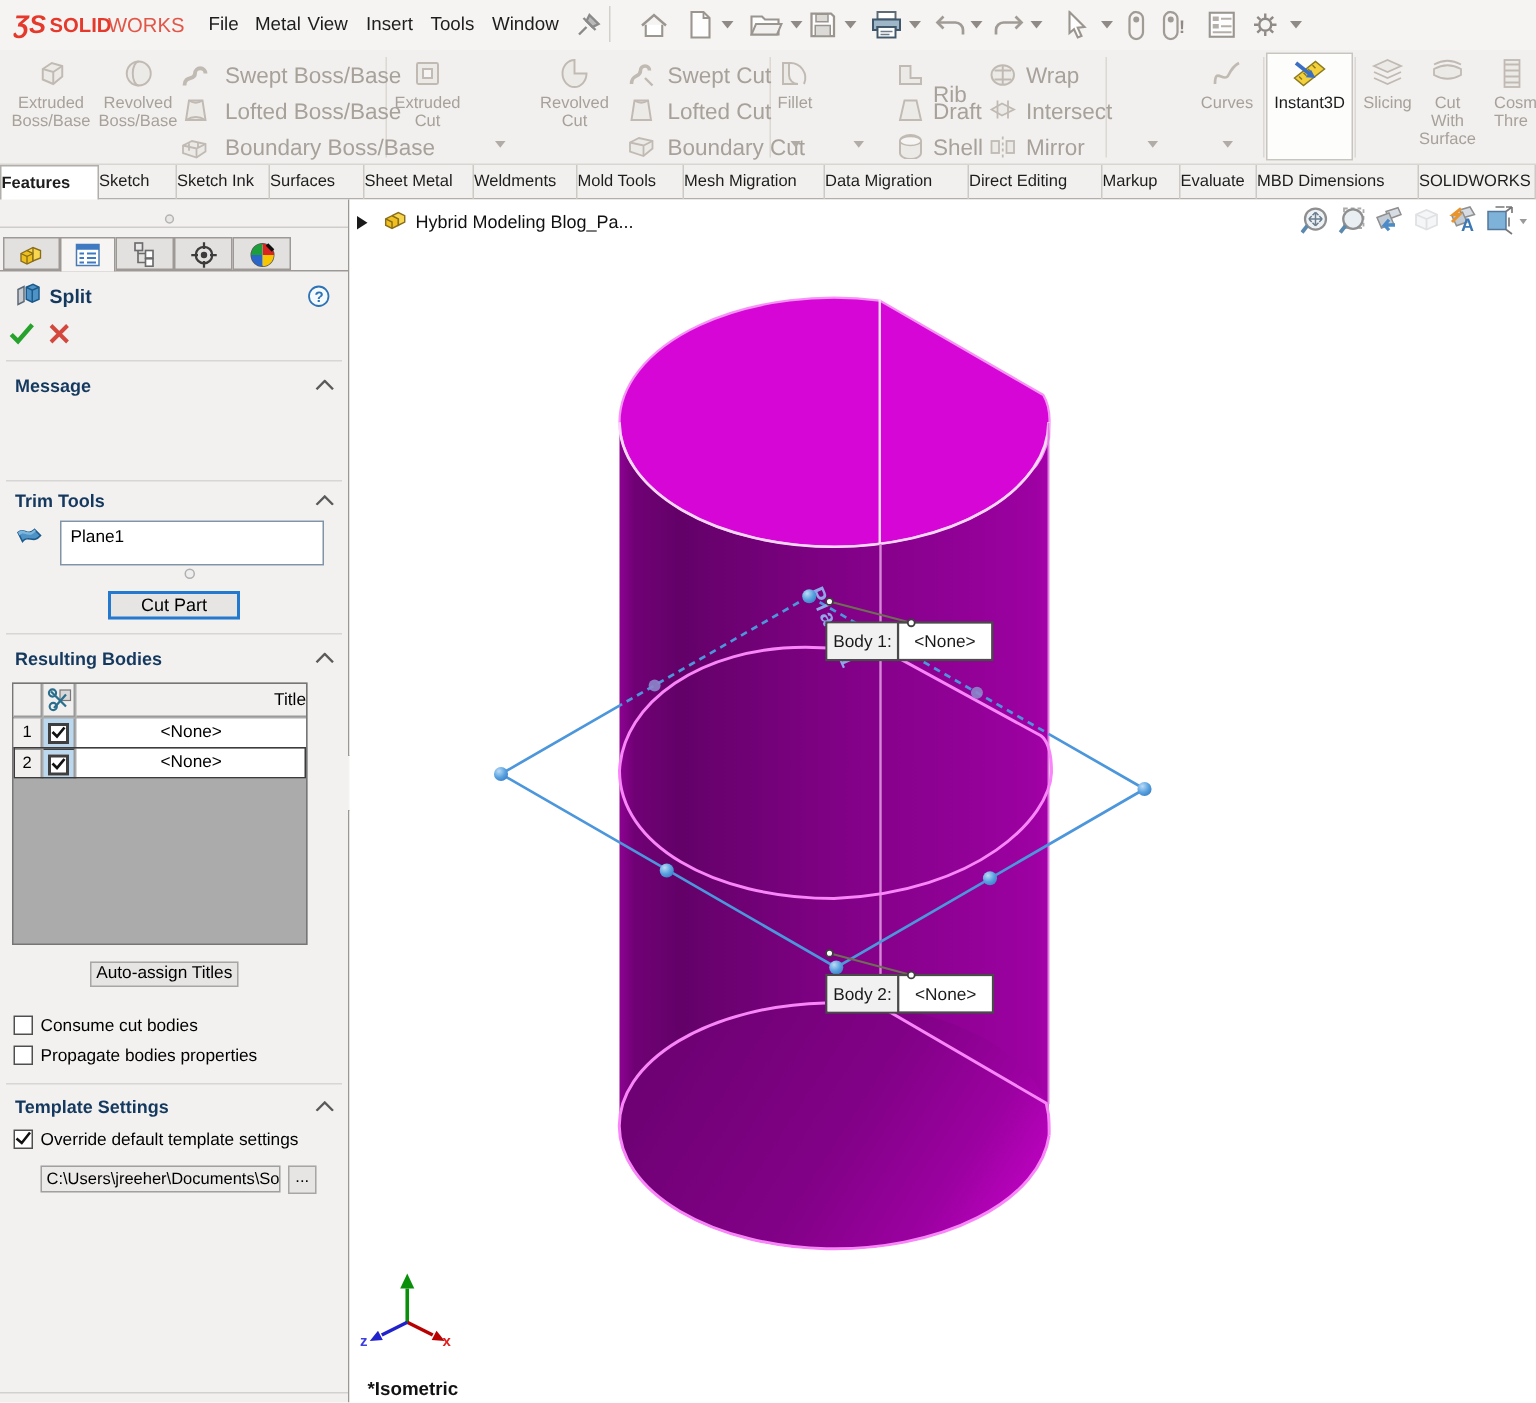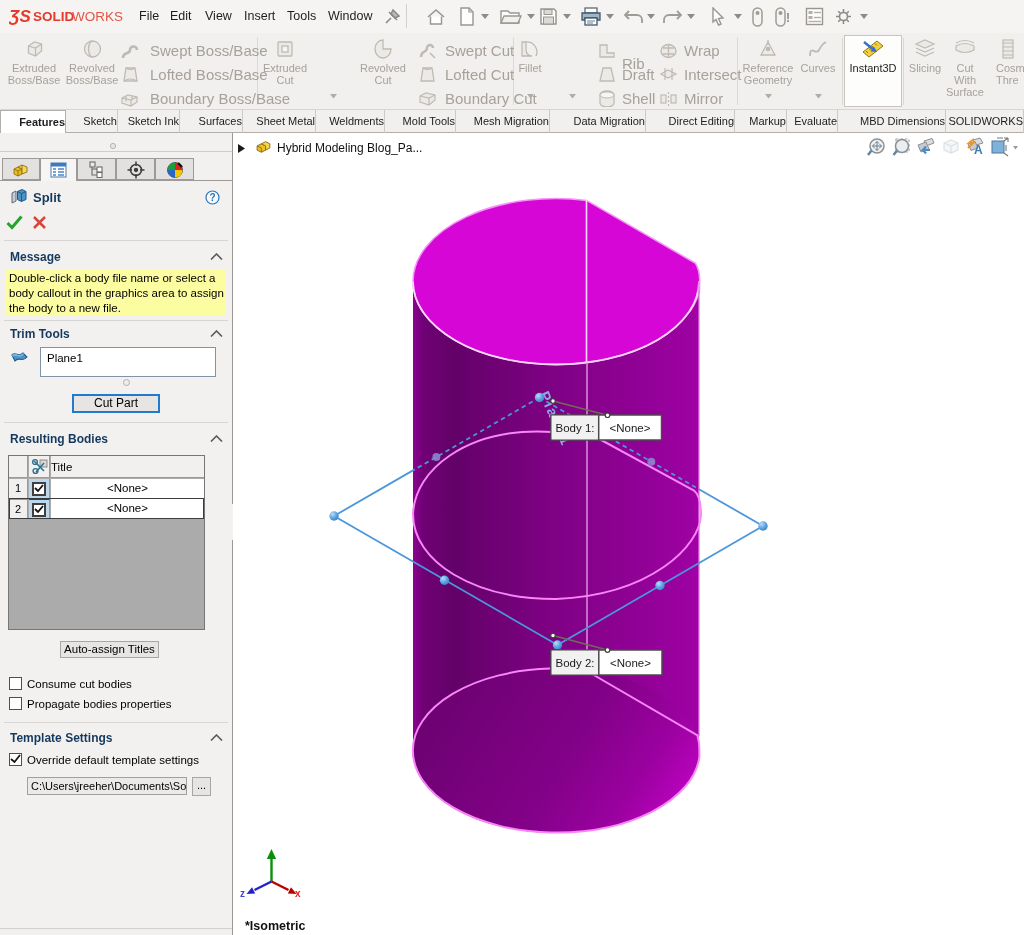--- a/index.html
+++ b/index.html
@@ -7,42 +7,42 @@
 body{font-family:"Liberation Sans",sans-serif;position:relative;background:#fff;font-size:11px}
 .abs{position:absolute}
 #menubar{position:absolute;left:0;top:0;width:1024px;height:33px;background:#f5f4f2}
 .menu{position:absolute;top:9px;font-size:12.5px;font-weight:normal;color:#1d1d1d}
 #ribbon{position:absolute;left:0;top:33px;width:1024px;height:77px;background:#f1f0ee;border-bottom:1px solid #d9d5d1}
 .rsep{position:absolute;top:5px;width:1px;height:67px;background:#dcd8d4}
 .bi{position:absolute;text-align:center;color:#a7a19a;font-size:11px;line-height:12px;white-space:nowrap}
 .si{position:absolute;color:#a7a19a;font-size:15px;white-space:nowrap}
 .si svg{vertical-align:-4px;margin-right:6px}
 #tabbar{position:absolute;left:0;top:110px;width:1024px;height:23px;background:#f1f0ee;border-bottom:1px solid #b2aeaa}
-.tab{position:absolute;top:0;height:23px;line-height:22px;text-align:right;font-size:11px;color:#1d1d1d;border-right:1px solid #cdc9c5}
+.tab{position:absolute;top:0;height:23px;line-height:22px;text-align:left;font-size:11px;color:#1d1d1d;border-right:1px solid #cdc9c5}
 .tab.on{background:#fff;font-weight:bold;border:1px solid #b2aeaa;border-bottom:none;height:24px}
 #panel{position:absolute;left:0;top:133px;width:233px;height:802px;background:#f2f1f0;border-right:1px solid #9b9794}
 #graphics{position:absolute;left:233px;top:133px;width:791px;height:802px;background:#fff}
 .hdr{font-weight:bold;color:#15395e;font-size:12px}
 .chev{position:absolute;width:13px;height:7px}
 .sdiv{position:absolute;left:4px;width:224px;height:1px;background:#d8d6d4}
 .cb{position:absolute;width:13px;height:13px;background:#fff;border:1px solid #4f4f4f}
 .cblbl{position:absolute;font-size:11.5px;color:#000}
 </style>
 </head>
 <body>
 <div id="menubar">
   <div class="abs" style="left:9px;top:6px">
     <svg width="125" height="22" viewBox="0 0 125 22">
       <text x="0" y="16" font-family="Liberation Sans" font-size="17" font-style="italic" font-weight="bold" fill="#e5392c">ƷS</text>
       <text x="24" y="15" font-family="Liberation Sans" font-size="13.5" font-weight="bold" fill="#e5392c">SOLID</text>
       <text x="63" y="15" font-family="Liberation Sans" font-size="13.5" fill="#e25648">WORKS</text>
     </svg>
   </div>
   <div class="menu" style="left:139px">File</div>
-  <div class="menu" style="left:170px">Edit</div>
+  <div class="menu" style="left:170px">Metal</div>
   <div class="menu" style="left:205px">View</div>
   <div class="menu" style="left:244px">Insert</div>
   <div class="menu" style="left:287px">Tools</div>
   <div class="menu" style="left:328px">Window</div>
   <svg class="abs" style="left:383px;top:8px" width="18" height="18" viewBox="0 0 18 18">
       <g stroke="#8a8a8a" stroke-width="1.6" fill="#b9b9b9">
         <path d="M10 2 L16 8 L12 10 L8 6 Z"></path>
         <line x1="8" y1="10" x2="3" y2="15"></line>
         <line x1="6" y1="4" x2="14" y2="12"></line>
       </g>
@@ -239,27 +239,20 @@
   <div class="si" style="left:684px;top:33px">Intersect</div>
   <div class="si" style="left:659px;top:56px"><svg width="19" height="16" viewBox="0 0 19 16">
         <g fill="#eceae7" stroke="#c0bab3" stroke-width="1.2">
           <rect x="2" y="4" width="5" height="8"></rect>
           <rect x="12" y="4" width="5" height="8"></rect>
           <path d="M9.5 1 v2 M9.5 5 v2 M9.5 9 v2 M9.5 13 v2" fill="none"></path>
         </g>
       </svg></div>
   <div class="si" style="left:684px;top:57px">Mirror</div>
 
-  <div class="bi" style="left:728px;top:5px;width:80px"><svg width="24" height="22" viewBox="0 0 24 22">
-        <g stroke="#c0bab3" stroke-width="1.3" fill="none">
-          <path d="M5 17 L12 4 L19 17 Z" fill="#eceae7"></path>
-          <circle cx="12" cy="11" r="1.6" fill="#c0bab3"></circle>
-          <path d="M12 2 v5"></path>
-        </g>
-      </svg><br>Reference<br>Geometry</div>
   <svg class="abs" style="left:764px;top:59px" width="9" height="7">
       <polygon points="1,2 8,2 4.5,6.5" fill="#b1aca6"></polygon>
     </svg>
   <div class="bi" style="left:788px;top:5px;width:60px"><svg width="24" height="22" viewBox="0 0 24 22">
         <path d="M4 18 C4 6 10 18 13 12 S20 4 20 4" fill="none" stroke="#c0bab3" stroke-width="1.8"></path>
       </svg><br>Curves</div>
   <svg class="abs" style="left:814px;top:59px" width="9" height="7">
       <polygon points="1,2 8,2 4.5,6.5" fill="#b1aca6"></polygon>
     </svg>
   <div class="abs" style="left:844px;top:2px;width:58px;height:72px;background:#fdfdfc;border:1px solid #c8c4c0"></div>
@@ -390,21 +383,20 @@
     </svg>
   <svg class="abs" style="left:32px;top:82px" width="15" height="15" viewBox="0 0 15 15">
       <path d="M2 2 L13 13 M13 2 L2 13" stroke="#d3473d" stroke-width="2.6"></path>
     </svg>
   <div class="sdiv" style="top:107px"></div>
 
   <div class="abs hdr" style="left:10px;top:117px">Message</div>
   <svg class="chev" style="left:210px;top:120px" viewBox="0 0 13 7">
       <path d="M1 6.5 L6.5 1 L12 6.5" fill="none" stroke="#5a5a5a" stroke-width="1.6"></path>
     </svg>
-  <div class="abs" style="left:5px;top:136px;width:221px;height:47px;background:#fcfca1;font-size:11.5px;color:#000;padding:2px 0 0 4px;line-height:15px">Double-click a body file name or select a<br>body callout in the graphics area to assign<br>the body to a new file.</div>
   <div class="sdiv" style="top:187px"></div>
 
   <div class="abs hdr" style="left:10px;top:194px">Trim Tools</div>
   <svg class="chev" style="left:210px;top:197px" viewBox="0 0 13 7">
       <path d="M1 6.5 L6.5 1 L12 6.5" fill="none" stroke="#5a5a5a" stroke-width="1.6"></path>
     </svg>
   <svg class="abs" style="left:10px;top:216px" width="19" height="18" viewBox="0 0 19 18">
       <path d="M2 6 C6 2 8 9 13 4 L17 8 C12 14 9 7 5 12 Z" fill="#4e93c6" stroke="#1d5a8a" stroke-width="1.1"></path>
       <path d="M2 6 C6 2 8 9 13 4 L14 5 C9 11 6 4 3 8 Z" fill="#7db6dd" stroke="none"></path>
     </svg>
@@ -424,21 +416,21 @@
     <div class="abs" style="left:20px;top:0;width:21px;height:22px;background:#f1f0ef;border-right:1px solid #9a9a9a;border-bottom:1px solid #9a9a9a">
       <svg style="margin:2px 0 0 2px" width="17" height="17" viewBox="0 0 17 17">
           <g>
             <rect x="9" y="2" width="7" height="7" fill="#d8d8d8" stroke="#777" stroke-width="0.8"></rect>
             <path d="M3 3 L13 13 M13 5 L5 14" stroke="#2a6f8e" stroke-width="1.5"></path>
             <circle cx="4" cy="4" r="2.4" fill="none" stroke="#2a6f8e" stroke-width="1.4"></circle>
             <circle cx="4.5" cy="13" r="2.4" fill="none" stroke="#2a6f8e" stroke-width="1.4"></circle>
           </g>
         </svg>
     </div>
-    <div class="abs" style="left:42px;top:0;width:153px;height:22px;background:#f1f0ef;border-bottom:1px solid #9a9a9a;text-align:left;line-height:22px;font-size:11.5px;color:#000">Title</div>
+    <div class="abs" style="left:42px;top:0;width:153px;height:22px;background:#f1f0ef;border-bottom:1px solid #9a9a9a;text-align:right;line-height:22px;font-size:11.5px;color:#000">Title</div>
     <div class="abs" style="left:0;top:23px;width:19px;height:19px;background:#f1f0ef;border-right:1px solid #9a9a9a;text-align:center;line-height:19px;color:#000">1</div>
     <div class="abs" style="left:20px;top:23px;width:21px;height:19px;background:#bcd8ef;border-right:1px solid #9a9a9a">
       <div class="abs" style="left:3px;top:2.5px;width:14px;height:14px;background:#fff;border:2px solid #3f3f3f"><svg width="10" height="9" style="margin:0 0 1px 0">
             <path d="M1 4 L4 7 L9 1" fill="none" stroke="#111" stroke-width="1.8"></path>
           </svg></div>
     </div>
     <div class="abs" style="left:42px;top:23px;width:153px;height:19px;background:#fff;text-align:center;line-height:19px;font-size:11.5px;color:#000">&lt;None&gt;</div>
     <div class="abs" style="left:0;top:43px;width:19px;height:20px;background:#f1f0ef;border-right:1px solid #9a9a9a;border-top:1px solid #9a9a9a;text-align:center;line-height:19px;color:#000">2</div>
     <div class="abs" style="left:20px;top:43px;width:21px;height:20px;background:#bcd8ef;border-right:1px solid #9a9a9a;border-top:1px solid #3f3f3f">
       <div class="abs" style="left:3px;top:2.5px;width:14px;height:14px;background:#fff;border:2px solid #3f3f3f"><svg width="10" height="9" style="margin:0 0 1px 0">

